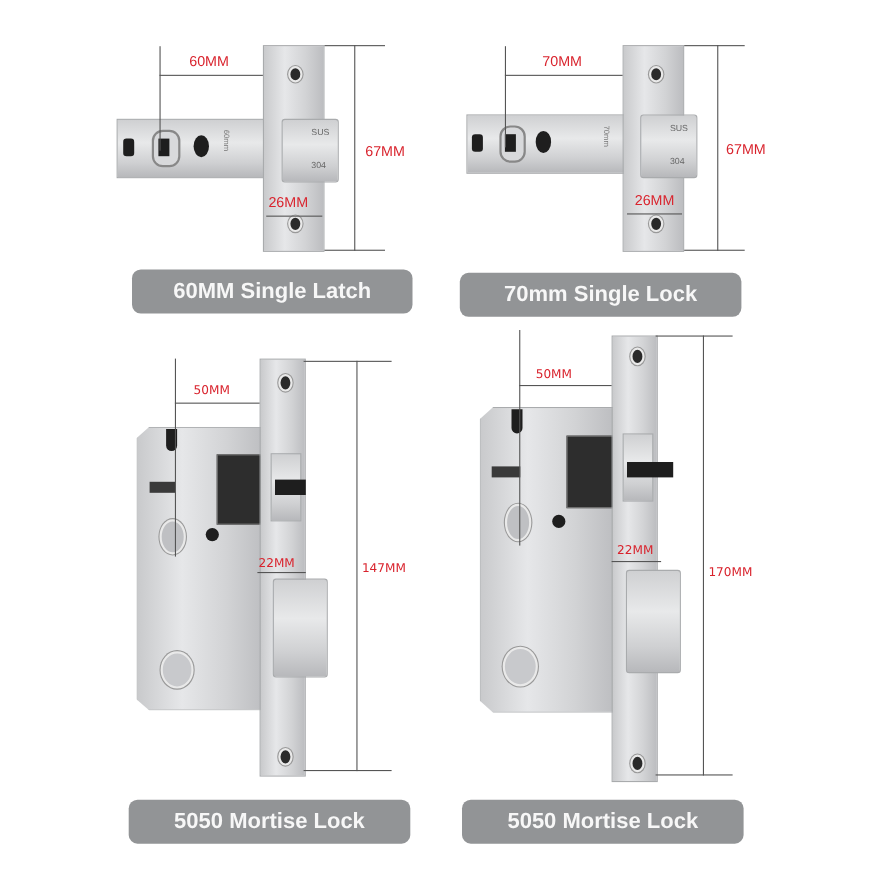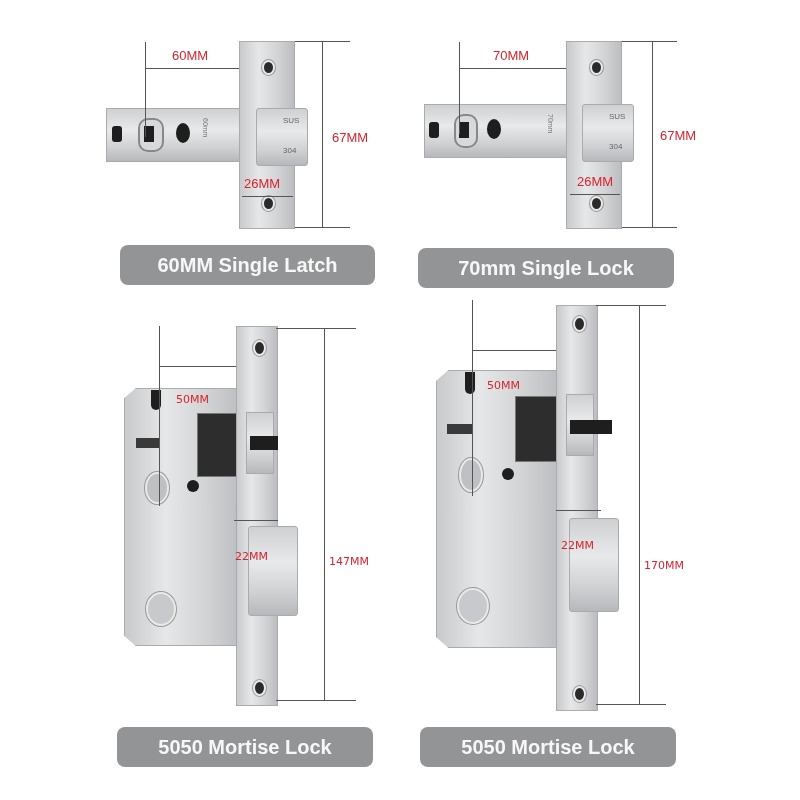--- a/index.html
+++ b/index.html
@@ -1,19 +1,19 @@
 <!DOCTYPE html>
 <html><head>
   <meta charset="utf-8">
   <style>
     html, body { margin: 0; padding: 0; background: #ffffff; }
     body { width: 800px; height: 800px; position: relative; overflow: hidden; font-family: "Liberation Sans", sans-serif; }
     .abs { position: absolute; }
     .dim-label { position: absolute; color: #d9232d; font-family: "Liberation Sans", sans-serif; font-size: 13px; white-space: nowrap; }
-    .dim-label.sm { font-size: 11px; font-family: "DejaVu Sans", sans-serif; margin-top: 45px; }
+    .dim-label.sm { font-size: 11px; font-family: "DejaVu Sans", sans-serif; }
     .line { position: absolute; background: #555; }
     .caption { position: absolute; background: #929496; color: #f7f7f7; font-weight: bold; font-size: 20px; border-radius: 8px; text-align: center; line-height: 40px; height: 40px; font-family: "Liberation Sans", sans-serif; }
     .steel { background: linear-gradient(90deg, #c9cacc 0%, #e6e7e9 35%, #d2d3d5 70%, #bcbdc0 100%); border: 1px solid #a9abad; }
     .steel-v { background: linear-gradient(180deg, #cfd0d2 0%, #e8e9ea 40%, #cfd0d2 75%, #b7b8bb 100%); border: 1px solid #a9abad; }
     .hole { position: absolute; border-radius: 50%; background: #2a2a2a; border: 2px solid #e9e9e9; box-shadow: 0 0 0 1px #999; }
     .dark { position: absolute; background: #1e1e1e; }
   </style>
 </head>
 <body>
 

